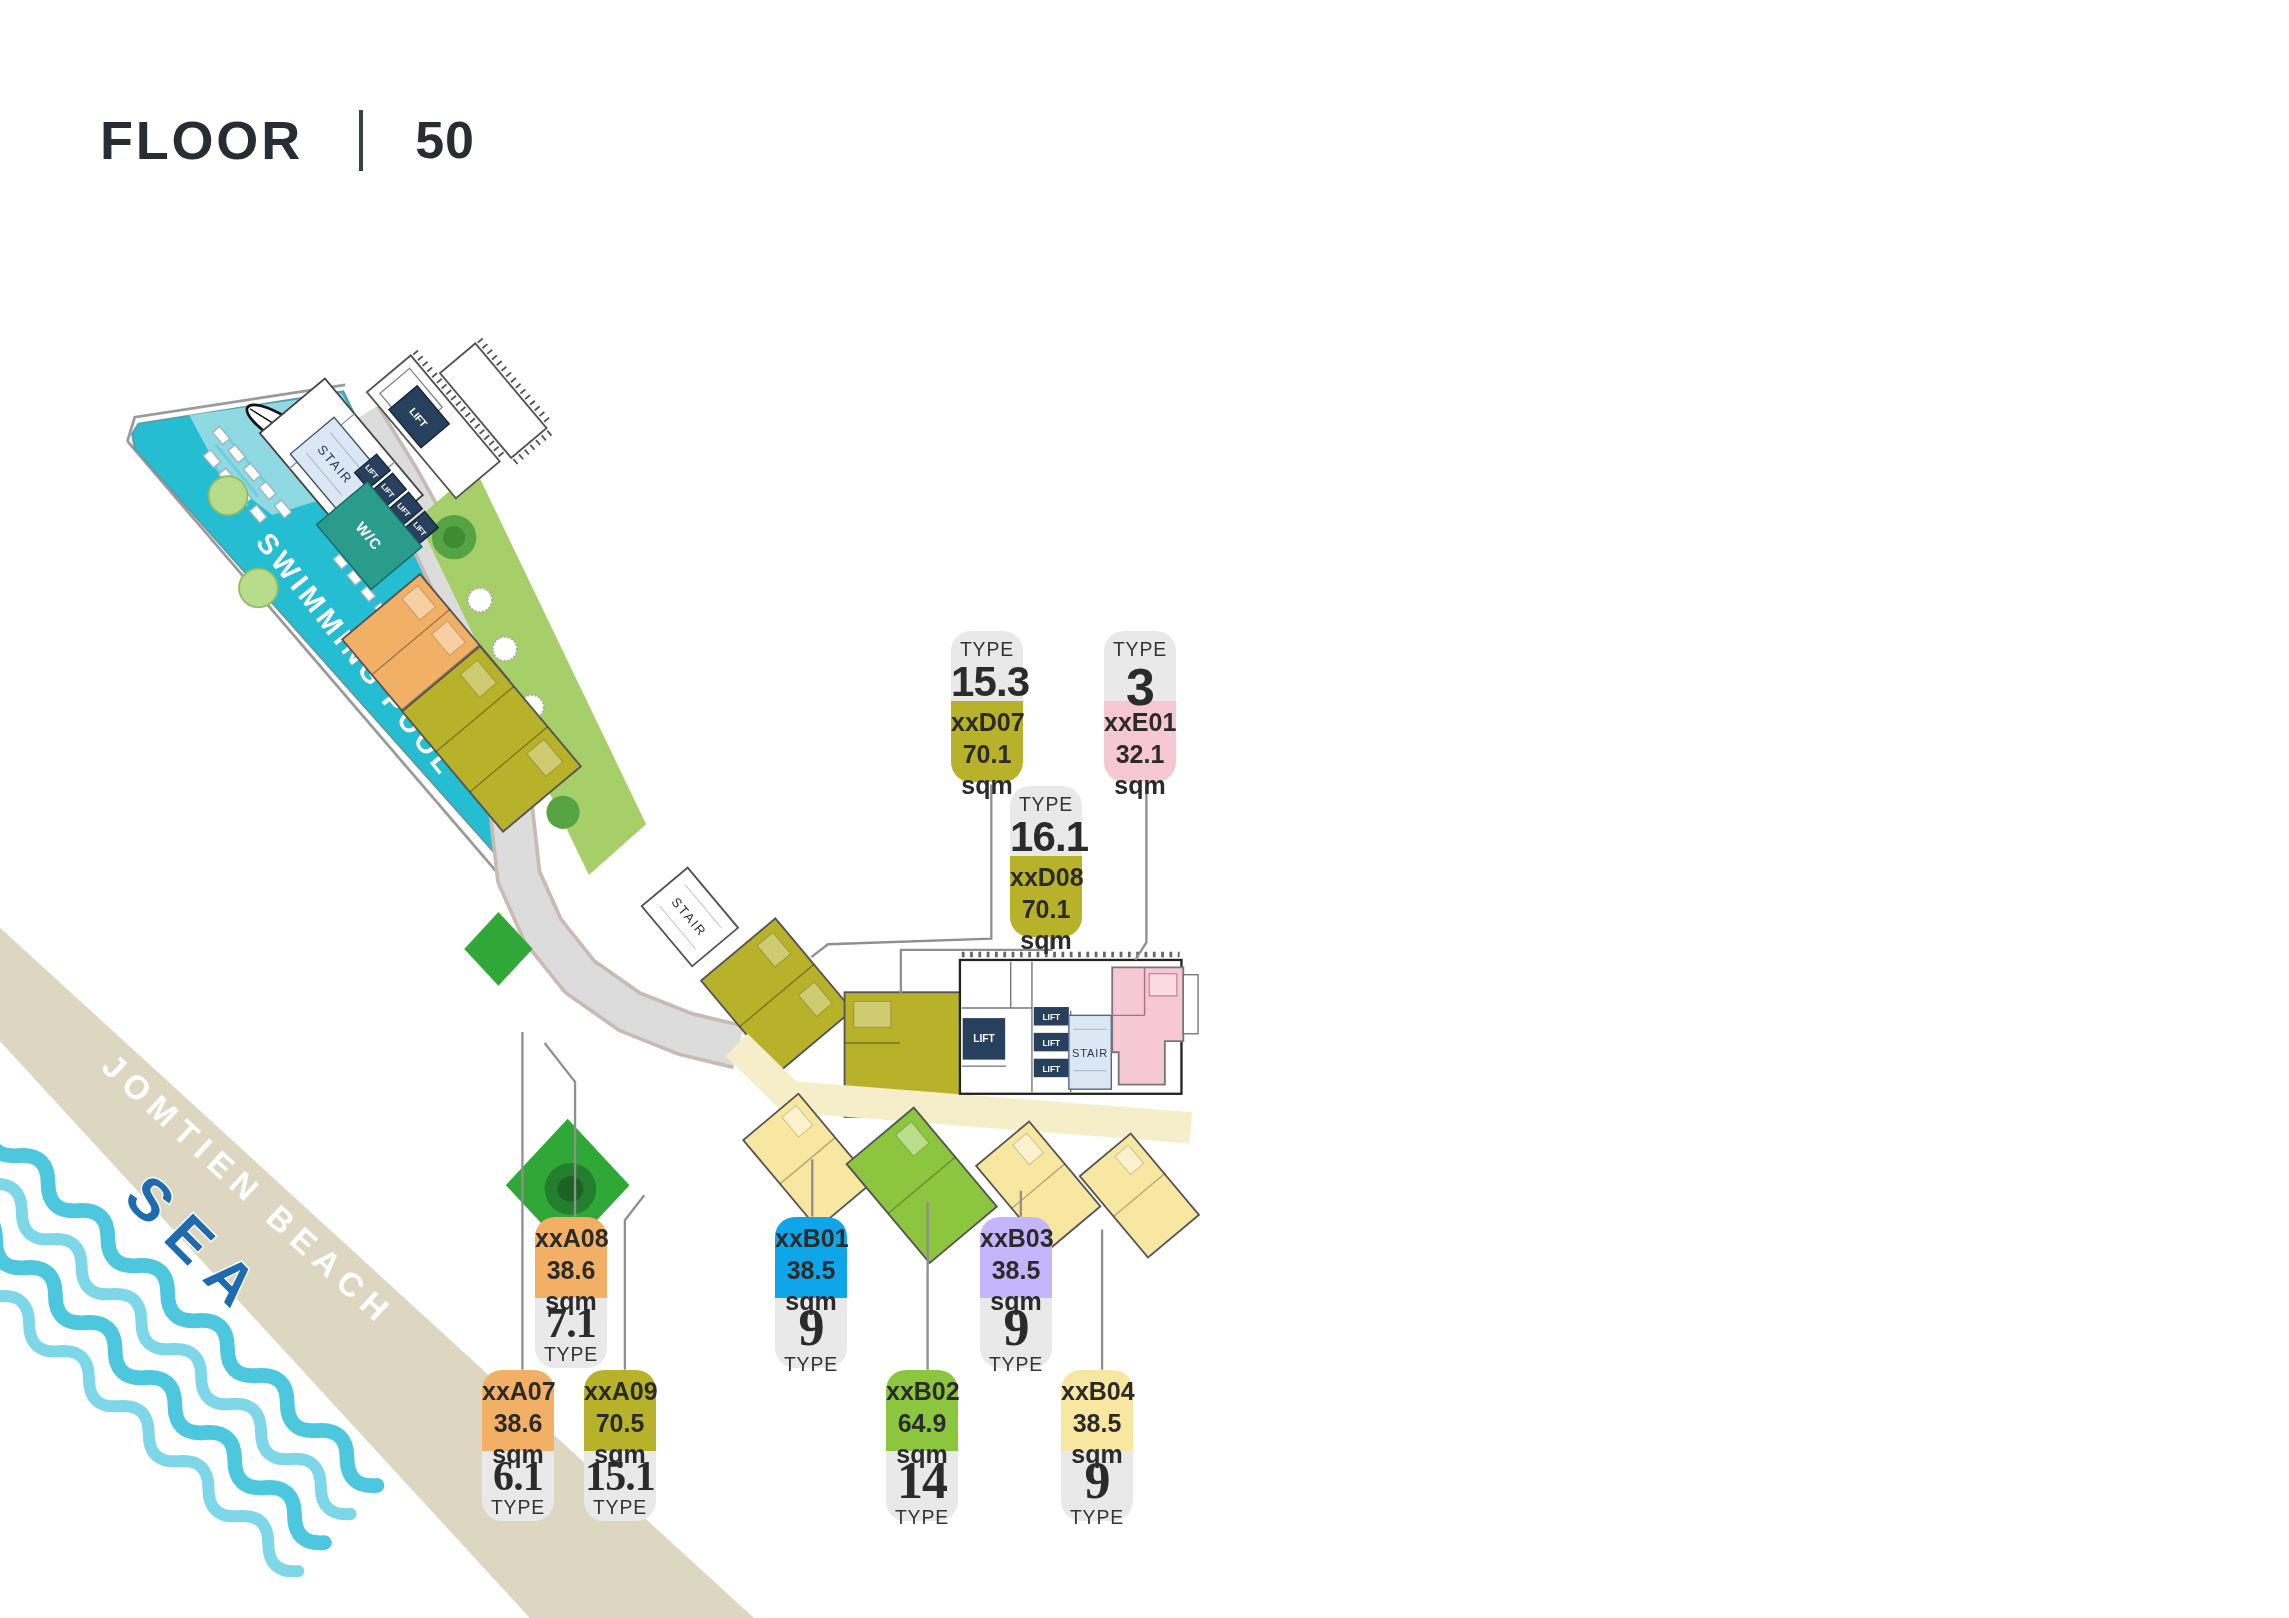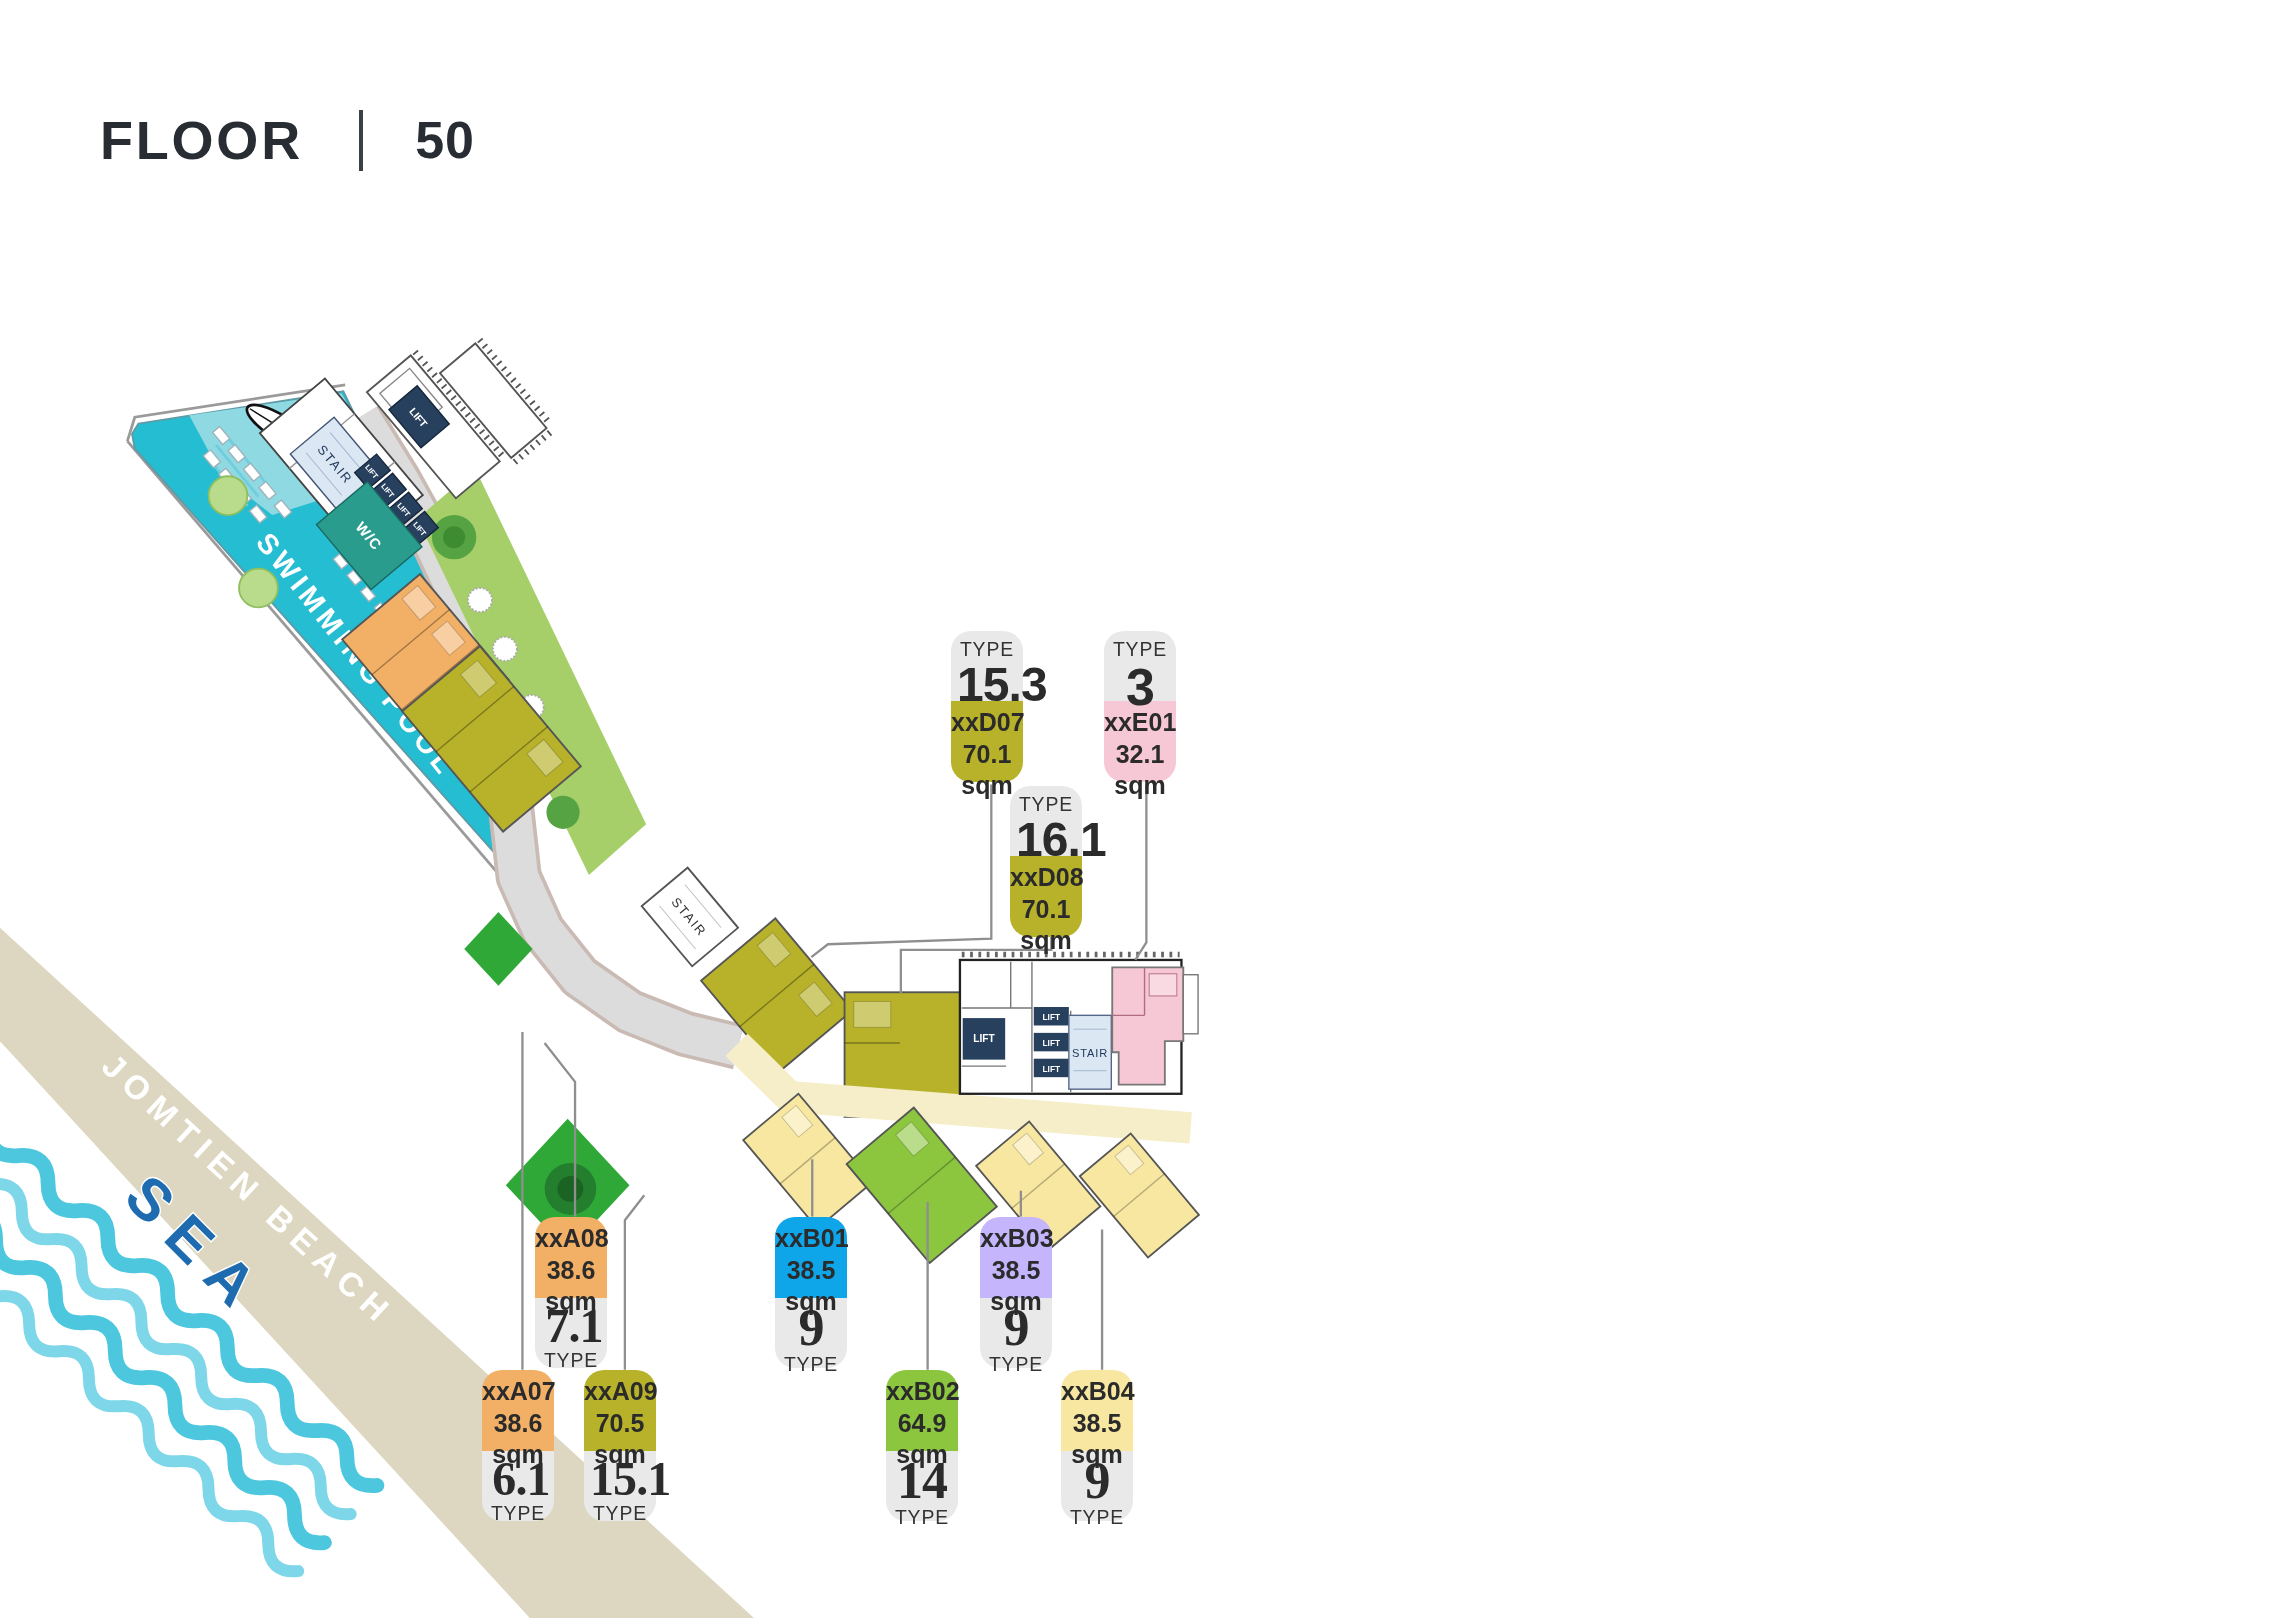--- a/index.html
+++ b/index.html
@@ -13,21 +13,21 @@
   .title .num{font-size:52px;font-weight:700;letter-spacing:0.9px;}
   
   .badge{position:absolute;width:72px;text-align:center;color:#2b2b2b;line-height:1;}
   .bsec{box-sizing:border-box;width:100%;}
   .sec-first{border-radius:20px 20px 0 0;}
   .sec-last{border-radius:0 0 20px 20px;}
   .sec-gray{background:#e9e9e9;}
   .sec-type{height:70px;padding-top:9.2px;}
   .sec-type .lbl{font-size:19.4px;font-weight:500;color:#333;letter-spacing:0.9px;}
   .sec-type .num{font-weight:700;margin-top:1.8px;letter-spacing:-0.9px;}
-  .num-md{font-size:48px;padding-left:6px;}
+  .num-md{font-size:42px;}
   .num-lg{font-size:52px;}
   .sec-unit{height:81px;padding-top:9px;}
   .sec-unit .code{font-size:25px;font-weight:700;}
   .sec-unit .area{font-size:25px;font-weight:700;margin-top:6.5px;}
   .sec-unit .sqm{font-size:25px;font-weight:700;margin-top:6px;}
   
   .sec-typeb{height:70px;padding-top:3.7px;}
   .sec-typeb .num{font-weight:700;letter-spacing:-0.9px;font-family:Liberation Serif, serif;}
   .sec-typeb .lbl{font-size:19.4px;font-weight:500;color:#333;letter-spacing:0.9px;margin-top:1.8px;}
 </style>

